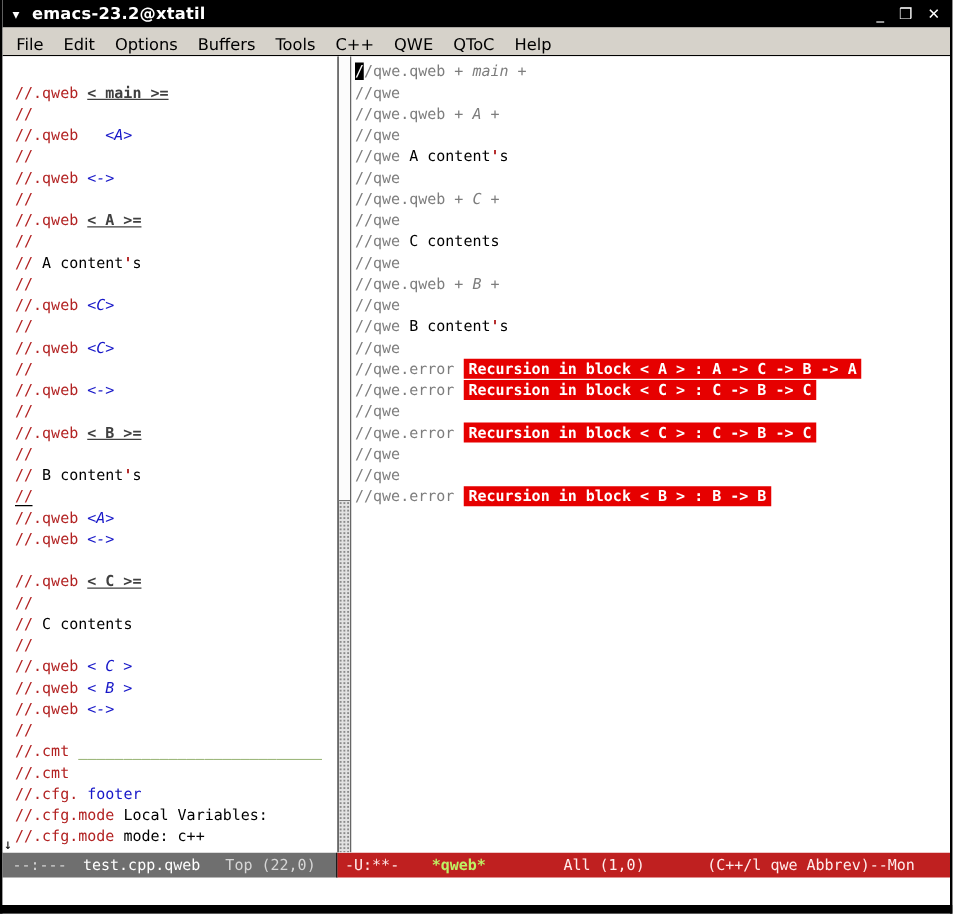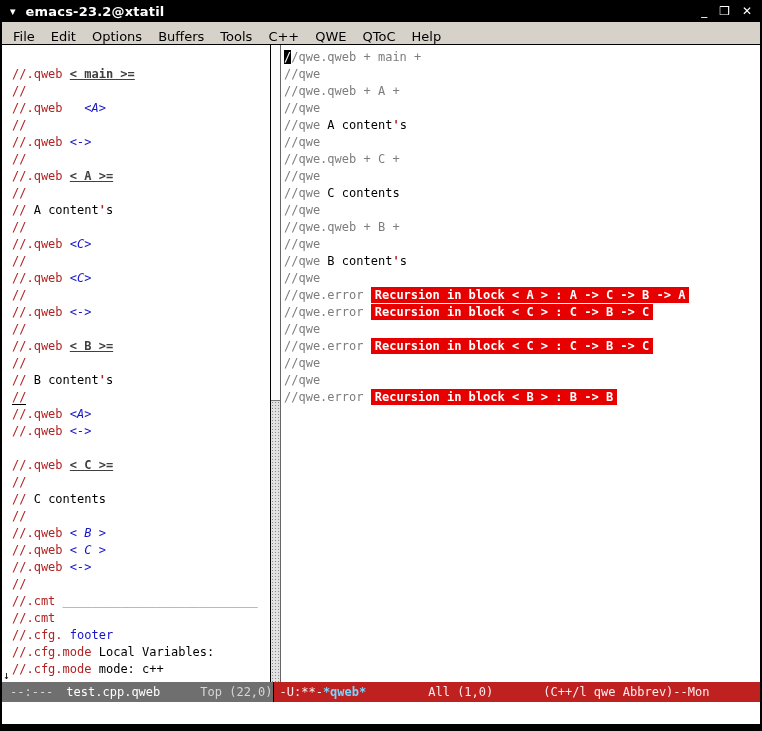--- a/index.html
+++ b/index.html
@@ -28,36 +28,36 @@
     background-image:radial-gradient(#8a8a8a 34%, rgba(0,0,0,0) 35%);background-size:3px 3px;}
   .right-window{flex:1;padding:4px 0 0 3px;overflow:hidden;}
   .code-line{height:17px;line-height:17px;font-size:12px;white-space:pre;}
   
   .seg-cmt{color:#b22222;}
   .seg-def{color:#404040;font-weight:bold;text-decoration:underline;}
   .seg-ref{color:#1616c8;font-style:italic;}
   .seg-blue{color:#1616c8;}
   .seg-plain{color:#000;}
   .seg-apos{color:#b22222;font-weight:bold;}
-  .seg-rule{color:#3b82f6;letter-spacing:0;}
+  .seg-rule{color:#4d7c0f;letter-spacing:0;}
   .seg-dim{color:#7d7d7d;}
-  .seg-dimi{color:#7d7d7d;}
+  .seg-dimi{color:#7d7d7d;font-style:italic;}
   .seg-err{background:#e60000;color:#fff;font-weight:bold;padding:1px 4px;}
   .seg-cursor{color:#b22222;border-bottom:1px solid #000;}
   .seg-curblock{background:#000;color:#fff;}
   .cont-arrow{position:absolute;left:1px;bottom:1px;font-size:11px;color:#000;line-height:11px;}
   
   .modelines{display:flex;height:20px;font-size:12px;}
   .modeline-left{flex:0 0 268px;box-sizing:border-box;background:#6f6f6f;color:#d6d6d6;
     display:flex;align-items:center;padding-left:8px;white-space:pre;border-right:1px solid #000;}
   .ml-buffer{color:#fff;font-weight:normal;margin-left:13px;}
-  .ml-pos{margin-left:40px;}
+  .ml-pos{margin-left:20px;}
   .modeline-right{flex:1;background:#bf2020;color:#ffecec;display:flex;align-items:center;
     padding-left:6px;white-space:pre;overflow:hidden;}
-  .mr-buffer{color:#7dd3fc;font-weight:bold;margin-left:0;}
+  .mr-buffer{color:#bef264;font-weight:bold;margin-left:26px;}
   .mr-pos{margin-left:62px;}
   .mr-modes{margin-left:50px;}
   
   .echo-area{height:22px;background:#fff;}
 </style>
 </head>
 <body>
 
 <div class="window">
 
@@ -106,22 +106,22 @@
         <div class="code-line"><span class="seg-cmt">//</span></div>
         <div class="code-line"><span class="seg-cmt">// </span><span class="seg-plain">B content</span><span class="seg-apos">'</span><span class="seg-plain">s</span></div>
         <div class="code-line"><span class="seg-cursor">//</span></div>
         <div class="code-line"><span class="seg-cmt">//.qweb </span><span class="seg-ref">&lt;A&gt;</span></div>
         <div class="code-line"><span class="seg-cmt">//.qweb </span><span class="seg-ref">&lt;-&gt;</span></div>
         <div class="code-line">&nbsp;</div>
         <div class="code-line"><span class="seg-cmt">//.qweb </span><span class="seg-def">&lt; C &gt;=</span></div>
         <div class="code-line"><span class="seg-cmt">//</span></div>
         <div class="code-line"><span class="seg-cmt">// </span><span class="seg-plain">C contents</span></div>
         <div class="code-line"><span class="seg-cmt">//</span></div>
+        <div class="code-line"><span class="seg-cmt">//.qweb </span><span class="seg-ref">&lt; C &gt;</span></div>
         <div class="code-line"><span class="seg-cmt">//.qweb </span><span class="seg-ref">&lt; B &gt;</span></div>
-        <div class="code-line"><span class="seg-cmt">//.qweb </span><span class="seg-ref">&lt; C &gt;</span></div>
         <div class="code-line"><span class="seg-cmt">//.qweb </span><span class="seg-ref">&lt;-&gt;</span></div>
         <div class="code-line"><span class="seg-cmt">//</span></div>
         <div class="code-line"><span class="seg-cmt">//.cmt </span><span class="seg-rule">___________________________</span></div>
         <div class="code-line"><span class="seg-cmt">//.cmt</span></div>
         <div class="code-line"><span class="seg-cmt">//.cfg.</span><span class="seg-blue"> footer</span></div>
         <div class="code-line"><span class="seg-cmt">//.cfg.mode </span><span class="seg-plain">Local Variables:</span></div>
         <div class="code-line"><span class="seg-cmt">//.cfg.mode </span><span class="seg-plain">mode: c++</span></div>
       </div>
     <div class="scrollbar">
       <div class="sb-thumb"></div>

